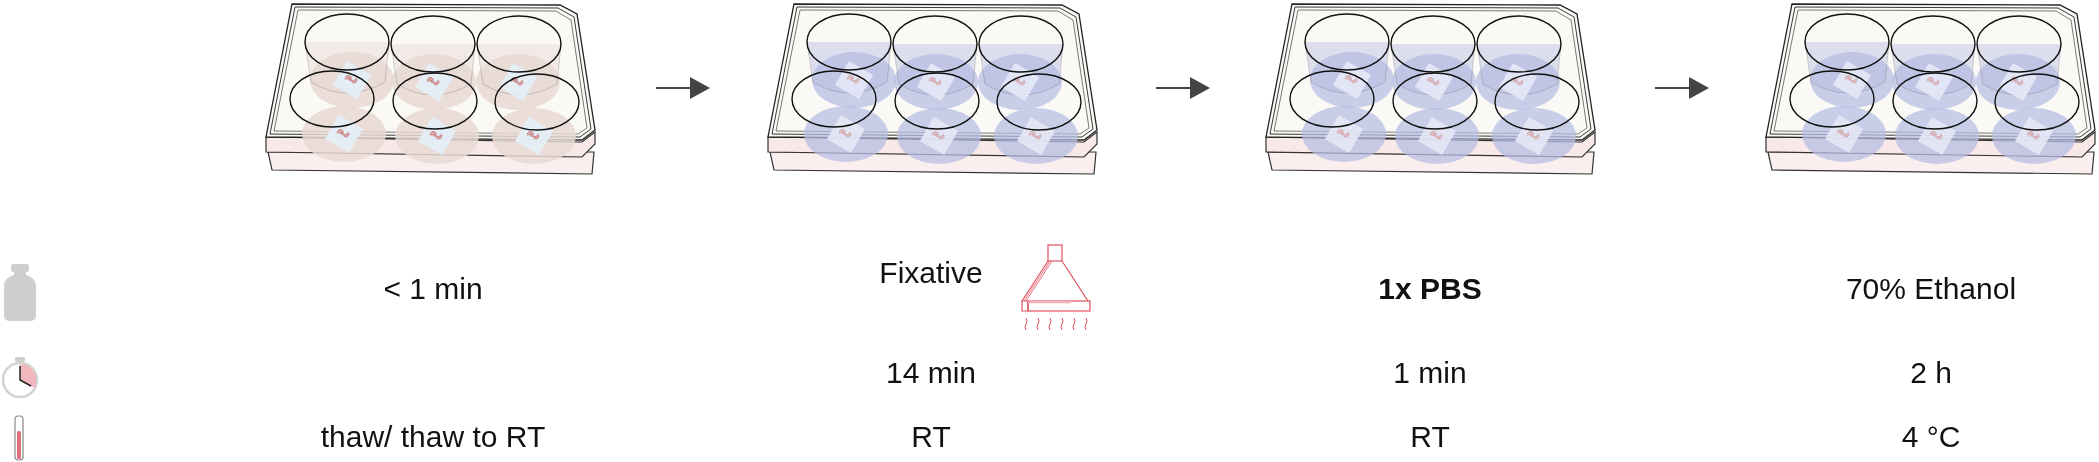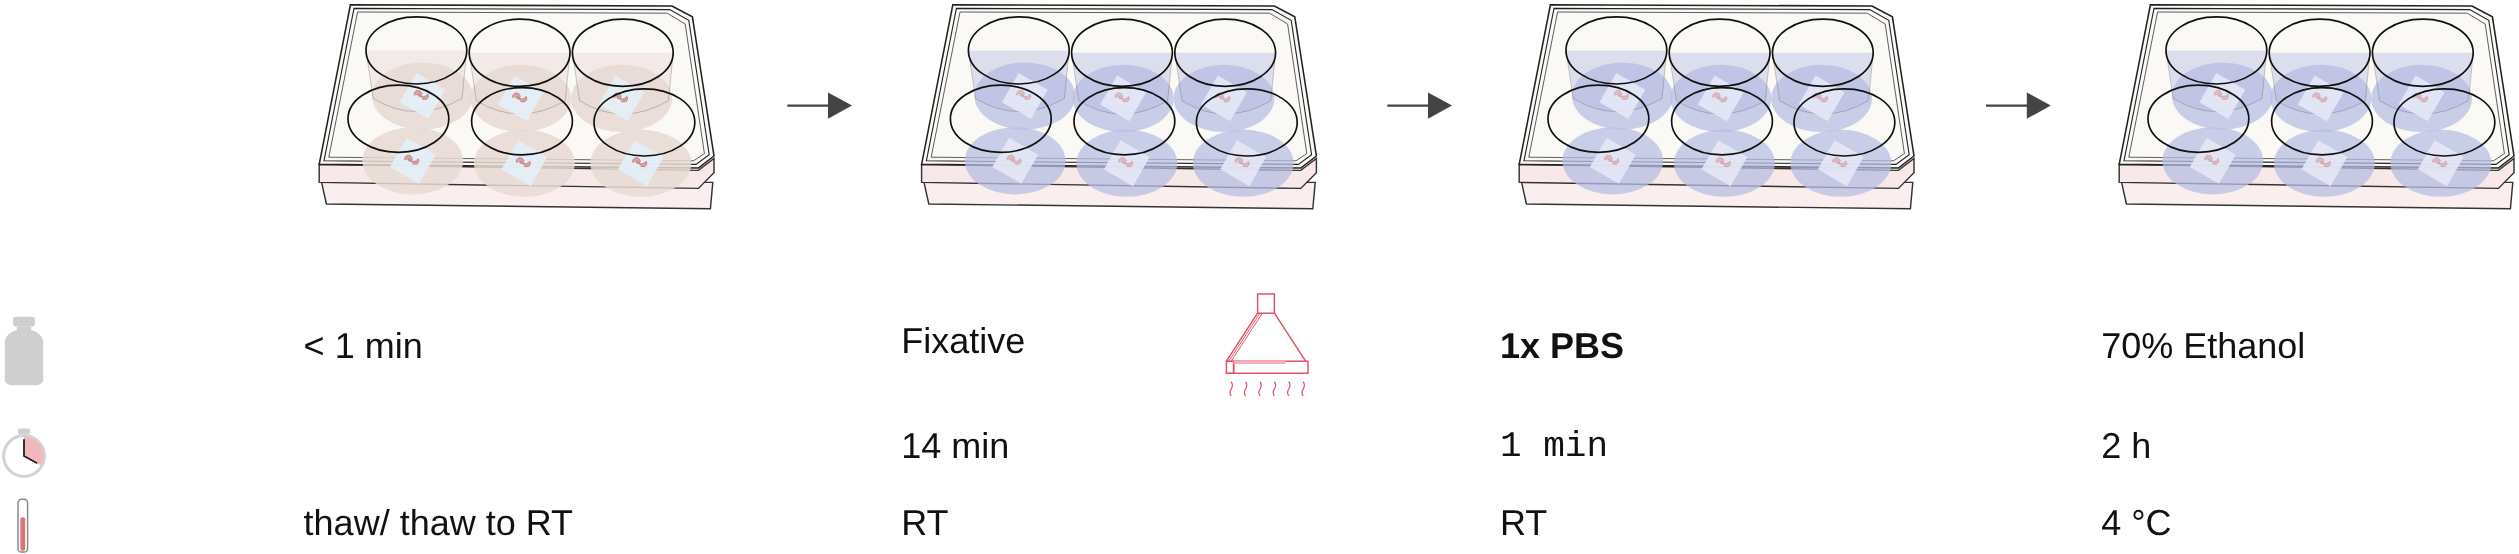--- a/index.html
+++ b/index.html
@@ -1,21 +1,21 @@
 <!DOCTYPE html>
 <html><head>
 <meta charset="utf-8">
 <style>
   html, body { margin: 0; padding: 0; background: #ffffff; }
   body { width: 2099px; height: 462px; position: relative; overflow: hidden;
          font-family: "Liberation Sans", sans-serif; color: #111; }
   .abs { position: absolute; }
   .plate { position: absolute; top: 2px; width: 335px; height: 178px; }
   .arrow { position: absolute; top: 76px; width: 56px; height: 24px; }
-  .label { position: absolute; font-size: 30px; line-height: 34px; text-align: left;
+  .label { position: absolute; font-size: 30px; line-height: 34px; text-align: center;
            width: 360px; white-space: nowrap; color: #111; }
   .row-icon { position: absolute; }
 </style>
 </head>
 <body>
 
 <svg width="0" height="0" style="position:absolute">
   <defs>
     <symbol id="tissue" viewBox="0 0 40 30">
       <path d="M8 14 C6 8 14 4 18 9 C21 13 17 17 14 15 C12 13 15 11 16 13 M16 15 L22 16 C25 16 26 13 28 12 C30 14 29 19 26 20 L20 20" fill="#d99a98" stroke="#b86e6c" stroke-width="1.3"></path>
@@ -252,23 +252,23 @@
     <path d="M46 76 q2 3 0 6 q-2 3 0 6"></path>
     <path d="M58 76 q2 3 0 6 q-2 3 0 6"></path>
     <path d="M70 76 q2 3 0 6 q-2 3 0 6"></path>
   </g>
 </svg>
 
 <div class="label" style="left:253px;top:272px;">&lt; 1 min</div>
 <div class="label" style="left:253px;top:356px;"></div>
 <div class="label" style="left:253px;top:420px;">thaw/ thaw to RT</div>
 
-<div class="label" style="left:751px;top:268px;">Fixative</div>
+<div class="label" style="left:751px;top:256px;">Fixative</div>
 <div class="label" style="left:751px;top:356px;">14 min</div>
 <div class="label" style="left:751px;top:420px;">RT</div>
 
 <div class="label" style="left:1250px;top:272px;font-weight:bold;">1x PBS</div>
-<div class="label" style="left:1250px;top:356px;font-family:Liberation Mono, monospace;">1 min</div>
+<div class="label" style="left:1250px;top:356px;">1 min</div>
 <div class="label" style="left:1250px;top:420px;">RT</div>
 
 <div class="label" style="left:1751px;top:272px;">70% Ethanol</div>
 <div class="label" style="left:1751px;top:356px;">2 h</div>
 <div class="label" style="left:1751px;top:420px;">4 °C</div>
 
 </body></html>

